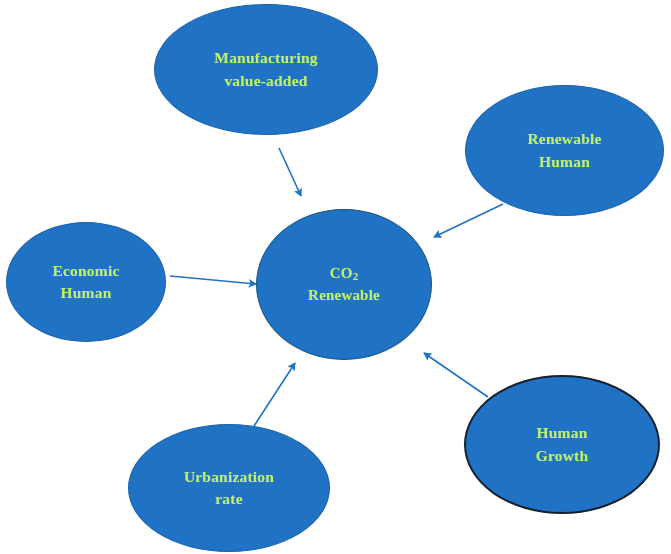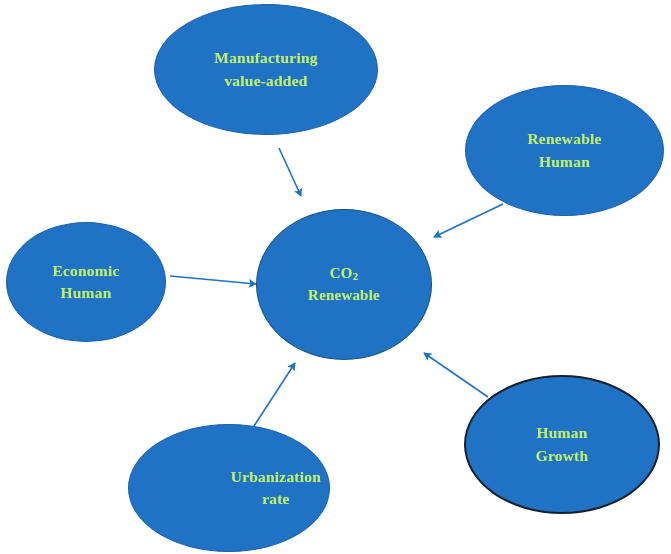--- a/index.html
+++ b/index.html
@@ -48,21 +48,21 @@
   .node.edge-soft  { border: 1.5px solid #1a62ab; }
   .node.edge-dark  { border: 2px solid #17202c; }
   .node.edge-mid   { border: 1.5px solid #17557f; }
 
   
   #node-manufacturing { left: 154px;  top: 4px;   width: 224px; height: 131px; font-size: 15.5px; }
   #node-economic      { left: 465px;  top: 85px;  width: 199px; height: 131px; font-size: 15.5px; }
   #node-renewable     { left: 6px;    top: 222px; width: 160px; height: 120px; font-size: 15.5px; }
   #node-co2           { left: 256px;  top: 209px; width: 176px; height: 151px; font-size: 15px; }
   #node-human         { left: 464px;  top: 375px; width: 196px; height: 139px; font-size: 15.5px; }
-  #node-urbanization  { left: 128px;  top: 424px; width: 202px; height: 128px; font-size: 15.5px; justify-content: flex-end; }
+  #node-urbanization  { left: 128px;  top: 424px; width: 202px; height: 128px; font-size: 15.5px; }
 
   sub {
     font-size: 0.72em;
     vertical-align: baseline;
     position: relative;
     bottom: -0.22em;
   }
 </style>
 </head>
 <body>

